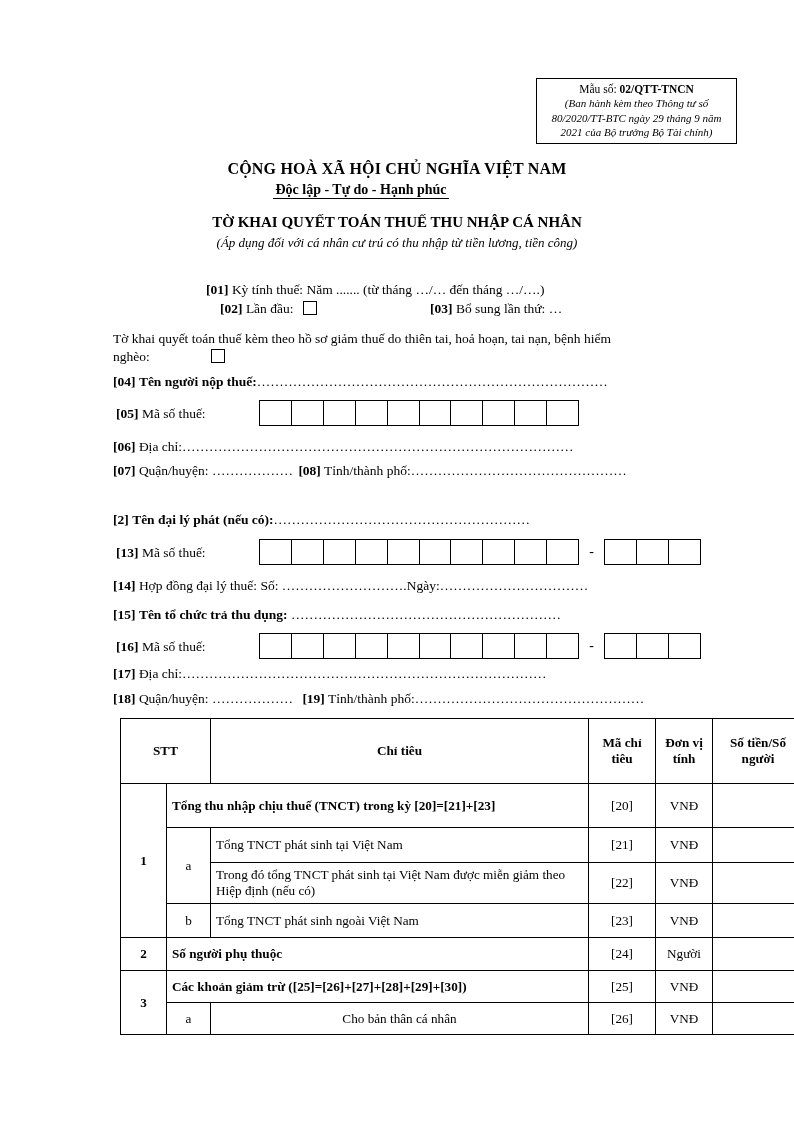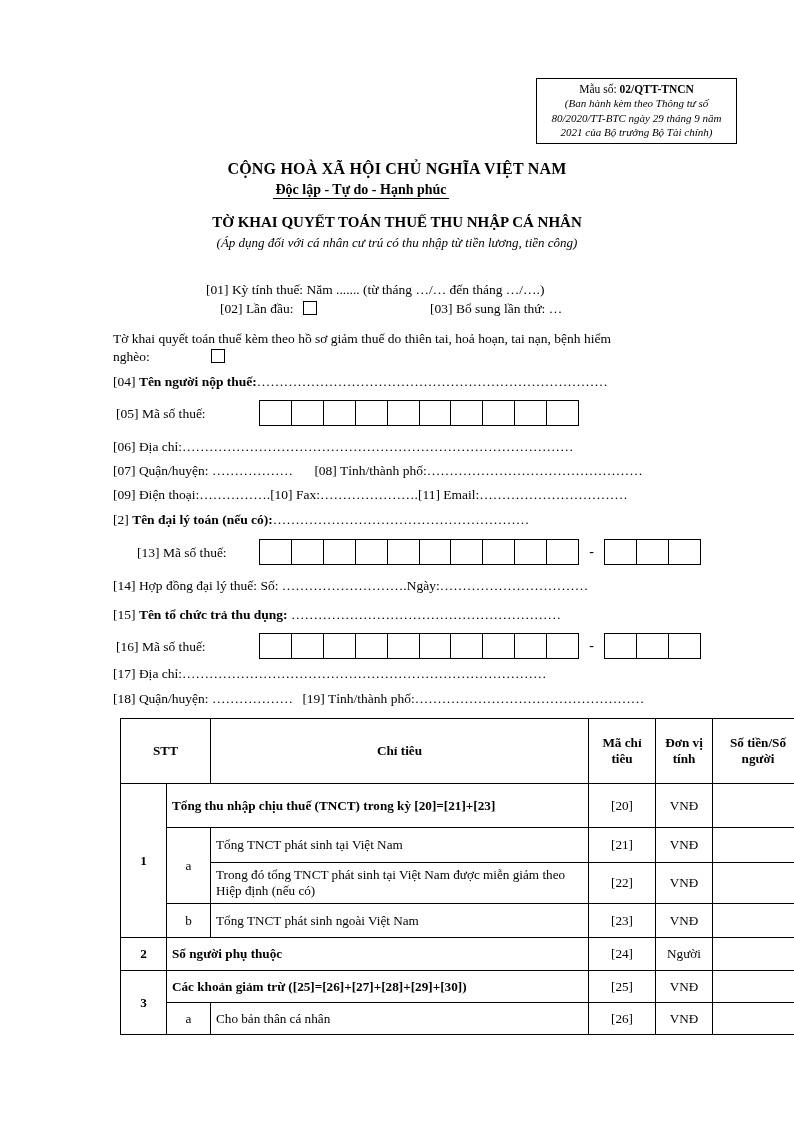--- a/index.html
+++ b/index.html
@@ -84,21 +84,21 @@
     font-style: italic;
   }
 
   
   .row {
     position: absolute;
     font-size: 13.5px;
     white-space: nowrap;
   }
   .b { font-weight: bold; }
-  .code { font-weight: normal; }
+  .code { font-weight: bold; }
 
   .dots {
     letter-spacing: 0px;
     font-size: 13.5px;
   }
 
   .checkbox {
     display: inline-block;
     width: 14px;
     height: 14px;
@@ -232,37 +232,31 @@
 
   <div class="row" style="left:113px; top:439px;">
     <span class="code b">[06]</span>
     <span>Địa chỉ:</span><span class="dots">……………………………………………………………………………</span>
   </div>
 
   <div class="row" style="left:113px; top:463px;">
     <span class="code b">[07]</span>
     <span>Quận/huyện:</span>
     <span class="dots">………………</span>
-    <span class="code b" style="margin-left:18px;">[08]</span>
+    <span class="code b" style="margin-left:2px;">[08]</span>
     <span>Tỉnh/thành phố:</span><span class="dots">…………………………………………</span>
   </div>
 
-  <div class="row" style="left:113px; top:487px;">
-    <span class="code b">[09]</span>
-    <span>Điện thoại:</span><span class="dots">…………….</span><span class="code b">[10]</span>
-    <span>Fax:</span><span class="dots">………………….</span><span class="code b">[11]</span>
-    <span>Email:</span><span class="dots">……………………………</span>
-  </div>
 
   <div class="row" style="left:113px; top:512px;">
     <span class="code b">[2]</span>
-    <span class="b">Tên đại lý toán (nếu có):</span><span class="dots">…………………………………………………</span>
-  </div>
-
-  <div class="row" style="left:116px; top:545px;margin-left:21px;">
+    <span class="b">Tên đại lý phát (nếu có):</span><span class="dots">…………………………………………………</span>
+  </div>
+
+  <div class="row" style="left:116px; top:545px;">
     <span class="code b">[13]</span>
     <span>Mã số thuế:</span>
   </div>
   <div class="mst" style="left:259px; top:539px;">
     <div class="cell"></div>
     <div class="cell"></div>
     <div class="cell"></div>
     <div class="cell"></div>
     <div class="cell"></div>
     <div class="cell"></div>
@@ -388,21 +382,21 @@
       <tr>
         <td class="stt" rowspan="2">3</td>
         <td class="crit bold" colspan="2" style="height:32px;">Các khoản giảm trừ ([25]=[26]+[27]+[28]+[29]+[30])</td>
         <td class="codecell">[25]</td>
         <td class="unit">VNĐ</td>
         <td class="amount"></td>
       </tr>
 
       <tr>
         <td class="sub">a</td>
-        <td class="crit" style="height:32px;">Cho bản thân cá nhân</td>
+        <td class="crit" style="height:32px;text-align:center;">Cho bản thân cá nhân</td>
         <td class="codecell">[26]</td>
         <td class="unit">VNĐ</td>
         <td class="amount"></td>
       </tr>
     </tbody>
   </table>
 
 </div>
 
 </body></html>

